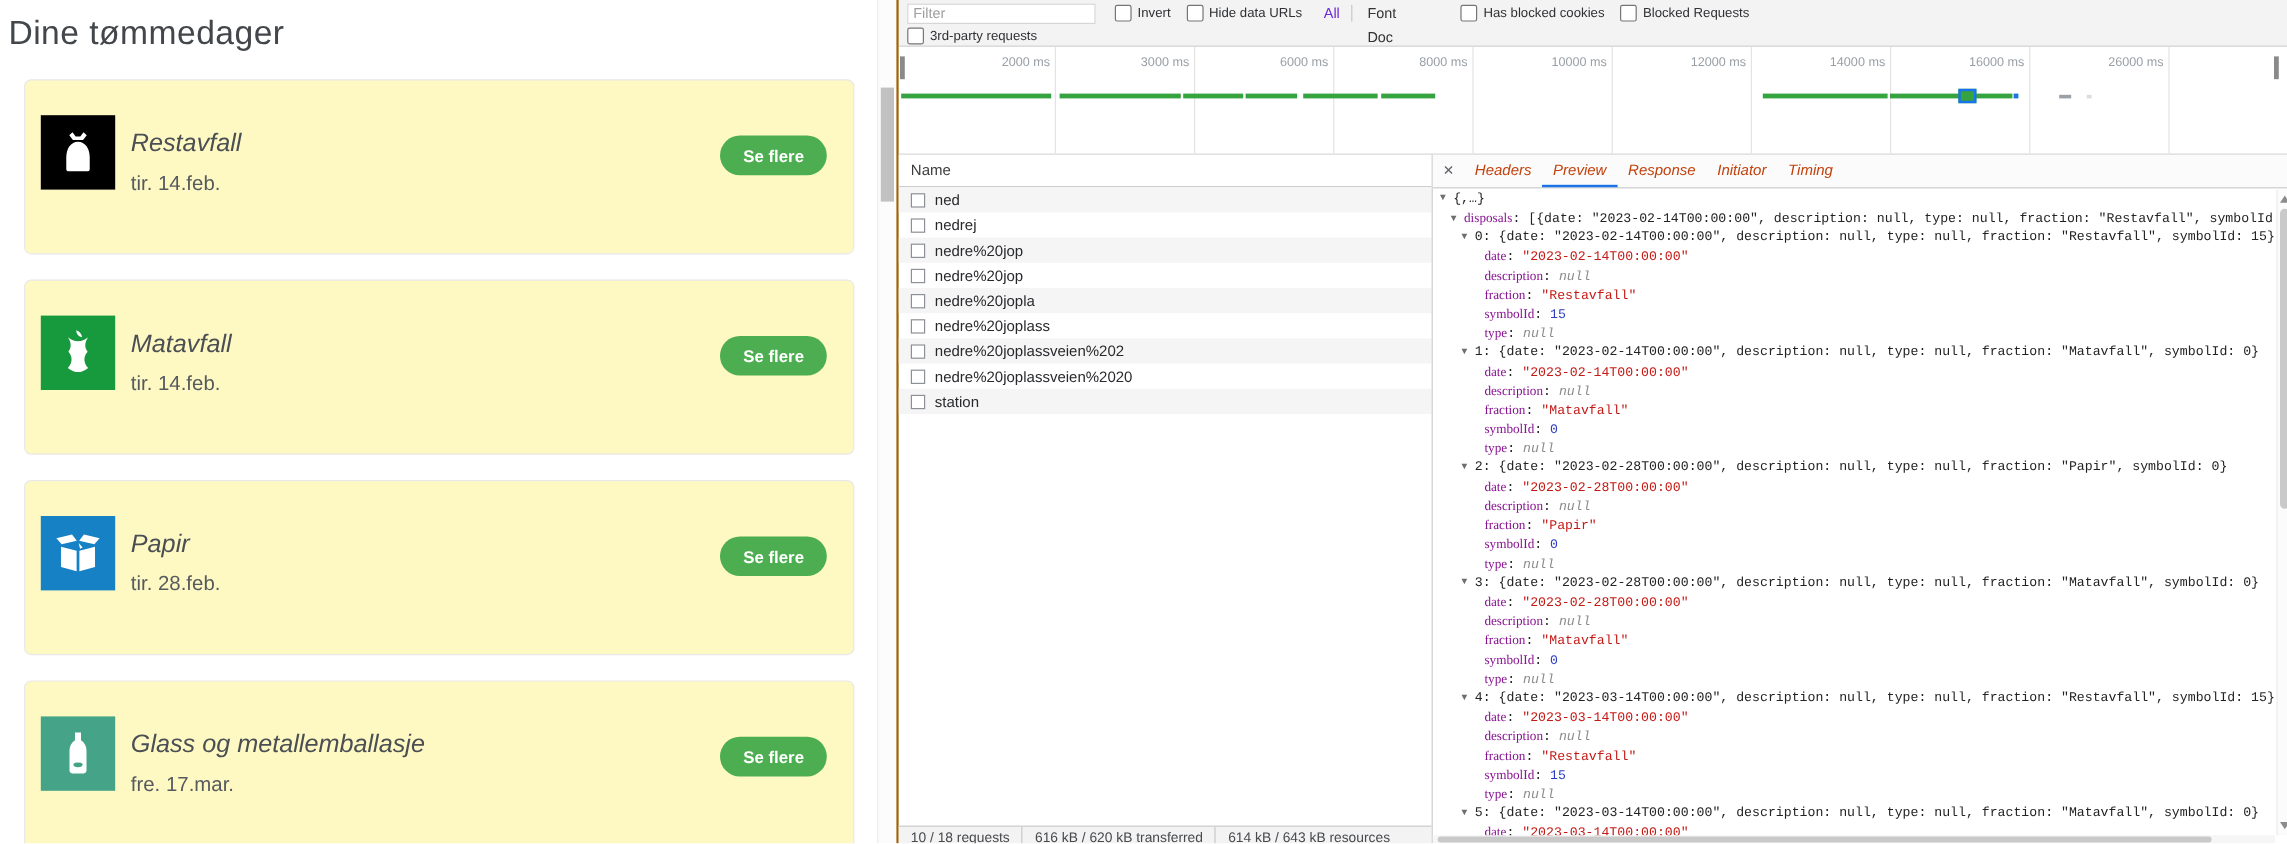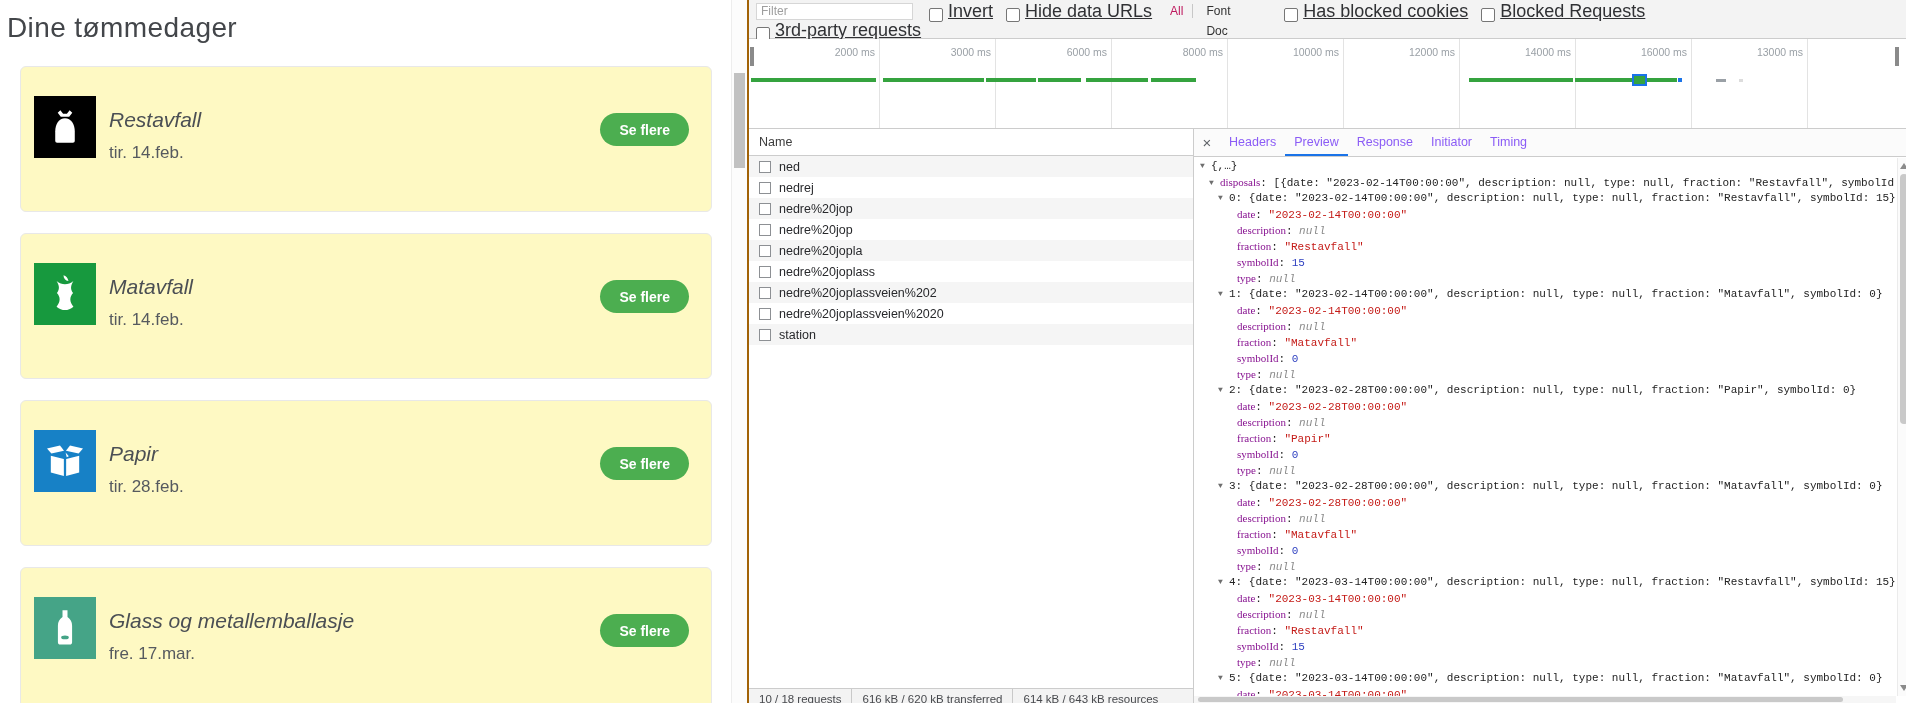--- a/index.html
+++ b/index.html
@@ -32,23 +32,23 @@
   .devtools{position:absolute;left:747px;top:0;width:1159px;height:703px;background:#fff;
             border-left:2px solid #a16207;box-sizing:content-box;font-size:12px;color:#202124;}
 
   .ft-bar{position:absolute;left:0;top:0;width:100%;height:39px;background:#f3f3f3;
           border-bottom:1px solid #ccc;box-sizing:border-box;}
   .ft-row1{display:flex;align-items:center;height:22px;padding-left:7px;}
   .ft-row2{display:flex;align-items:center;height:16px;padding-left:7px;}
   .ft-input{width:147px;height:15px;margin-right:16px;border:1px solid #d6d6d6;background:#fff;
             font-size:12px;font-family:inherit;padding:0 4px;color:#333;}
   .ft-input::placeholder{color:#9e9e9e;}
-  .cb{display:flex;align-items:flex-end;gap:5px;margin-right:13px;color:#303134;font-size:18px;text-decoration:underline;}
+  .cb{display:flex;align-items:center;gap:5px;margin-right:13px;color:#303134;font-size:11px;}
   .cb .box{width:12px;height:12px;border:1px solid #767676;border-radius:2px;background:#fff;flex:none;}
-  .type-all{padding:2px 5px;margin-right:2px;color:#be185d;cursor:pointer;}
+  .type-all{padding:2px 5px;margin-right:2px;color:#6d28d9;cursor:pointer;}
   .vsep{width:1px;height:14px;background:#c7c7c7;margin:0 6px 0 2px;}
   .types{display:flex;gap:2px;margin-right:12px;flex-direction:column;}
   .type-chip{padding:2px 7px;border-radius:4px;color:#323232;cursor:pointer;white-space:nowrap;}
   .type-chip.selected{background:#d9d9dc;}
 
   .overview{position:absolute;left:0;top:39px;width:100%;height:90px;background:#fff;
             border-bottom:1px solid #ccc;box-sizing:border-box;overflow:hidden;}
   .ruler{position:absolute;left:0;top:0;height:89px;white-space:nowrap;font-size:0;}
   .tick{display:inline-block;width:116px;height:89px;border-right:1px solid #e3e3e3;
         font-size:10.5px;color:#9aa0a6;text-align:right;padding:7px 4px 0 0;
@@ -79,22 +79,22 @@
   .status-item{padding:4px 10px 16px 10px;white-space:nowrap;}
   .status-item + .status-item{border-left:1px solid #c9c9c9;}
 
   .detail{position:absolute;left:444px;top:129px;width:715px;height:574px;border-left:1px solid #ccc;
           background:#fff;box-sizing:content-box;}
   .tabbar{height:28px;border-bottom:1px solid #ccc;background:#fbfbfb;display:flex;
           align-items:stretch;box-sizing:border-box;}
   .close{width:26px;display:flex;align-items:center;justify-content:center;color:#5f6368;
          font-size:15px;cursor:pointer;}
   .tabs{display:flex;}
-  .tab{display:flex;align-items:center;padding:0 9px;color:#8b5cf6;font-size:12.5px;
-       border-bottom:2px solid transparent;box-sizing:border-box;cursor:pointer;}
+  .tab{display:flex;align-items:center;padding:0 9px;color:#c2410c;font-size:12.5px;
+       border-bottom:2px solid transparent;box-sizing:border-box;cursor:pointer;font-style:italic;}
   .tab.active{border-bottom-color:#1a73e8;}
 
   .preview{position:absolute;left:0;top:29px;width:702px;height:545px;overflow:hidden;
            font-family:"Liberation Mono","DejaVu Sans Mono",monospace;font-size:11px;
            line-height:16px;color:#222;}
   .pline{height:16px;white-space:nowrap;overflow:hidden;}
   .lvl0{padding-left:6px;}
   .lvl1{padding-left:15px;}
   .lvl2{padding-left:24px;}
   .leaf{padding-left:43px;}
@@ -275,21 +275,21 @@
           <span class="tick">8000 ms</span>
         
           <span class="tick">10000 ms</span>
         
           <span class="tick">12000 ms</span>
         
           <span class="tick">14000 ms</span>
         
           <span class="tick">16000 ms</span>
         
-          <span class="tick">13000 ms</span>
+          <span class="tick">26000 ms</span>
         </div>
       <div>
 
           <div class="seg" style="left: 2px; width: 125px;"></div>
 
           <div class="seg" style="left: 134px; width: 101px;"></div>
 
           <div class="seg" style="left: 237px; width: 50px;"></div>
 
           <div class="seg" style="left: 289px; width: 43px;"></div>

